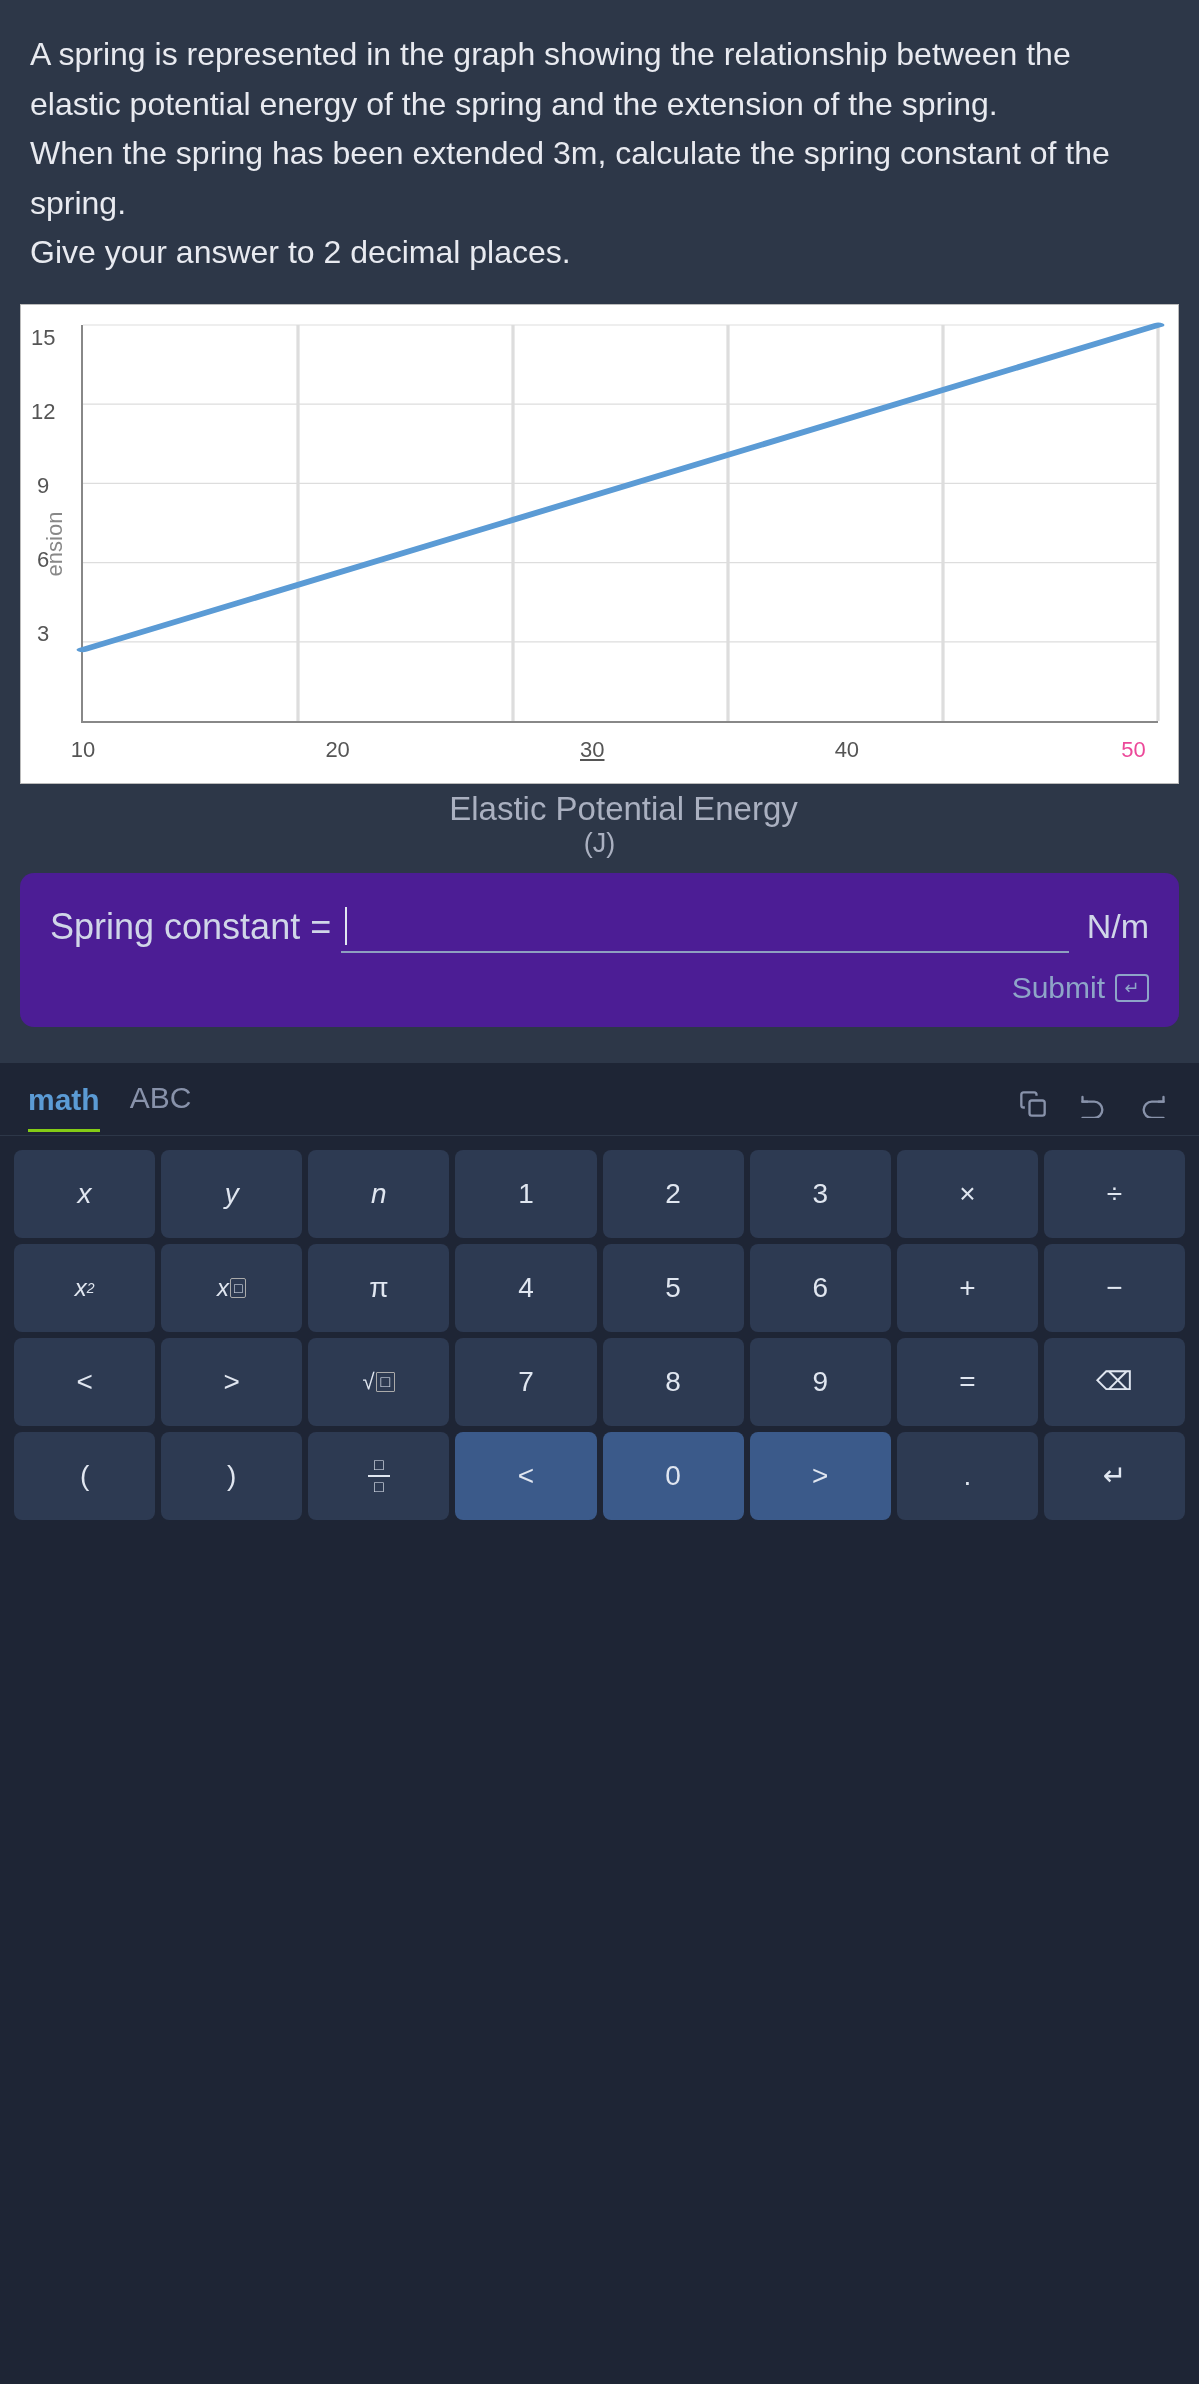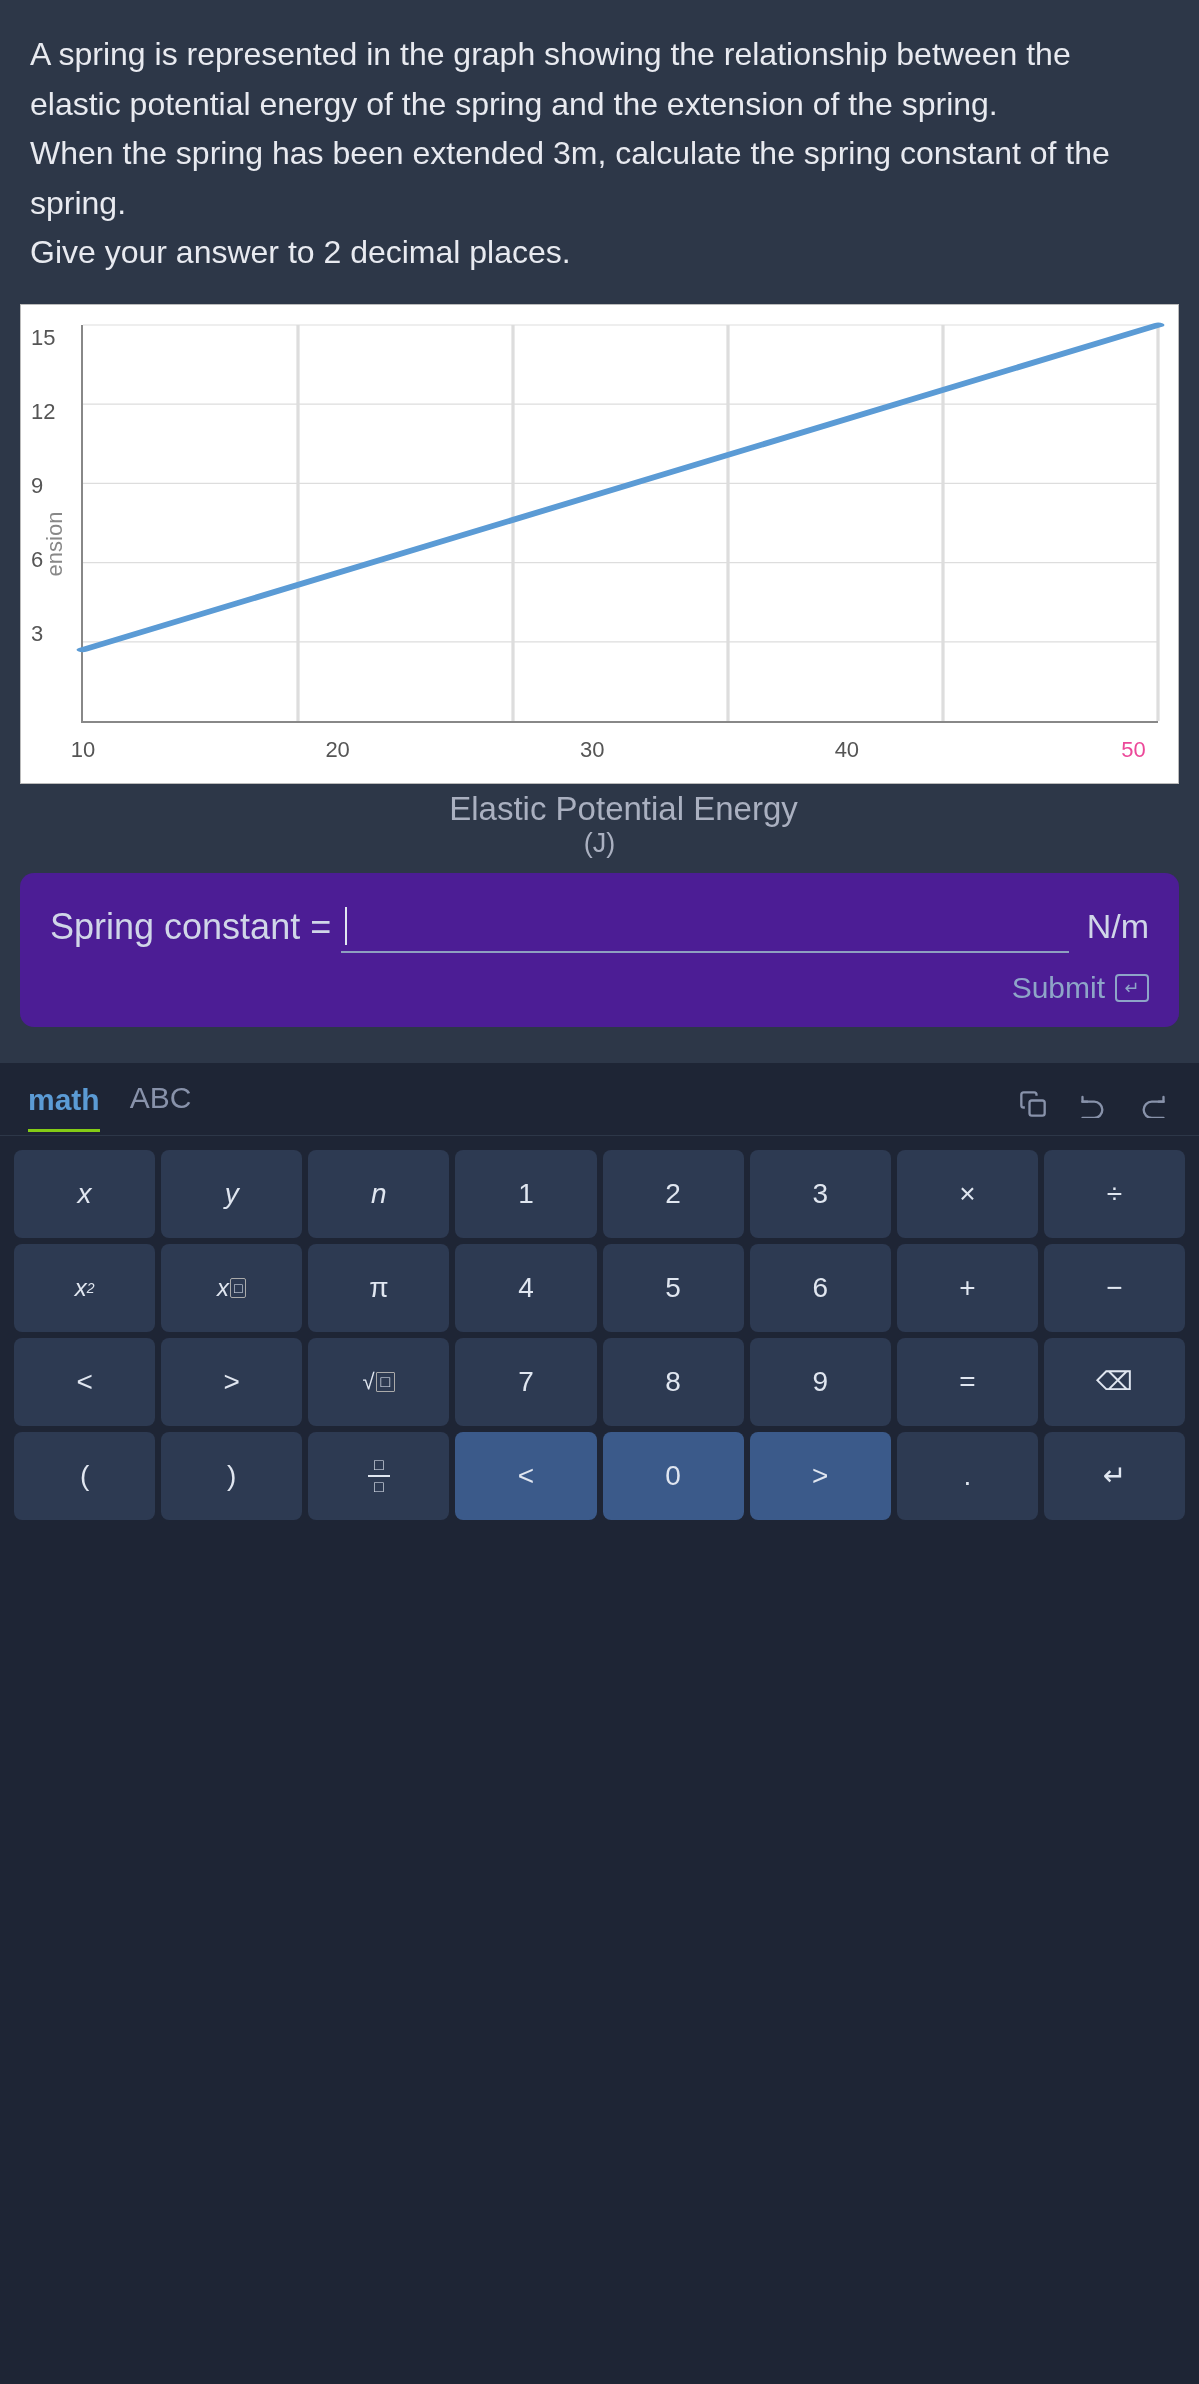--- a/index.html
+++ b/index.html
@@ -32,21 +32,21 @@
 <div class="question-section">
   <p>A spring is represented in the graph showing the relationship between the elastic potential energy of the spring and the extension of the spring.<br>When the spring has been extended 3m, calculate the spring constant of the spring.<br>Give your answer to 2 decimal places.</p>
 </div>
 
 <div style="margin: 16px 20px 0 20px; background: #fff; border: 1.5px solid #bbb; position: relative; height: 480px; padding: 20px 20px 60px 60px;">
 
   <div style="position:absolute; left: 2px; top: 50%; transform: translateY(-50%) rotate(-90deg); font-size: 22px; color: #888; white-space:nowrap; pointer-events:none;">ension</div>
 
   <div style="position: relative; width: 100%; height: 100%; border-left: 2px solid #888; border-bottom: 2px solid #888;">
 
-    <div style="position:absolute; left:-52px; top:0; height:100%; display:flex; flex-direction:column; justify-content:space-between; align-items:flex-start; padding: 0 6px 0 0;">
+    <div style="position:absolute; left:-52px; top:0; height:100%; display:flex; flex-direction:column; justify-content:space-between; align-items:center; padding: 0 6px 0 0;">
       <span style="font-size:22px; color:#555;">15</span>
       <span style="font-size:22px; color:#555;">12</span>
       <span style="font-size:22px; color:#555;">9</span>
       <span style="font-size:22px; color:#555;">6</span>
       <span style="font-size:22px; color:#555;">3</span>
       <span style="font-size:22px; color:#555; opacity:0;">0</span>
     </div>
 
     <svg viewBox="0 0 100 100" preserveAspectRatio="none" style="position:absolute;top:0;left:0;width:100%;height:100%;overflow:visible;">
 
@@ -61,21 +61,21 @@
       <line x1="60" y1="0" x2="60" y2="100" stroke="#ddd" stroke-width="0.3"></line>
       <line x1="80" y1="0" x2="80" y2="100" stroke="#ddd" stroke-width="0.3"></line>
       <line x1="100" y1="0" x2="100" y2="100" stroke="#ddd" stroke-width="0.3"></line>
 
       <line x1="0" y1="82" x2="100" y2="0" stroke="#5b9bd5" stroke-width="1.2" stroke-linecap="round"></line>
     </svg>
 
     <div style="position:absolute; bottom:-42px; left:0; width:100%; display:flex; justify-content:space-between; padding: 6px 0 0 0;">
       <span style="font-size:22px; color:#555; transform:translateX(-50%);">10</span>
       <span style="font-size:22px; color:#555; transform:translateX(-50%);">20</span>
-      <span style="font-size:22px; color:#555; transform:translateX(-50%);">30</span>
+      <span style="font-size:22px; color:#555; transform:translateX(-50%);text-decoration:underline;">30</span>
       <span style="font-size:22px; color:#555; transform:translateX(-50%);">40</span>
       <span style="font-size:22px; color:#ec4899; transform:translateX(-50%);margin-left:32px;">50</span>
     </div>
   </div>
 </div>
 
 <div style="text-align:center; margin: 6px 20px 0 20px;">
   <span style="font-size:33px; color:#aab0c0;margin-left:48px;">Elastic Potential Energy</span>
 </div>
 <div style="text-align:center; margin: 0 20px 0 20px;">

